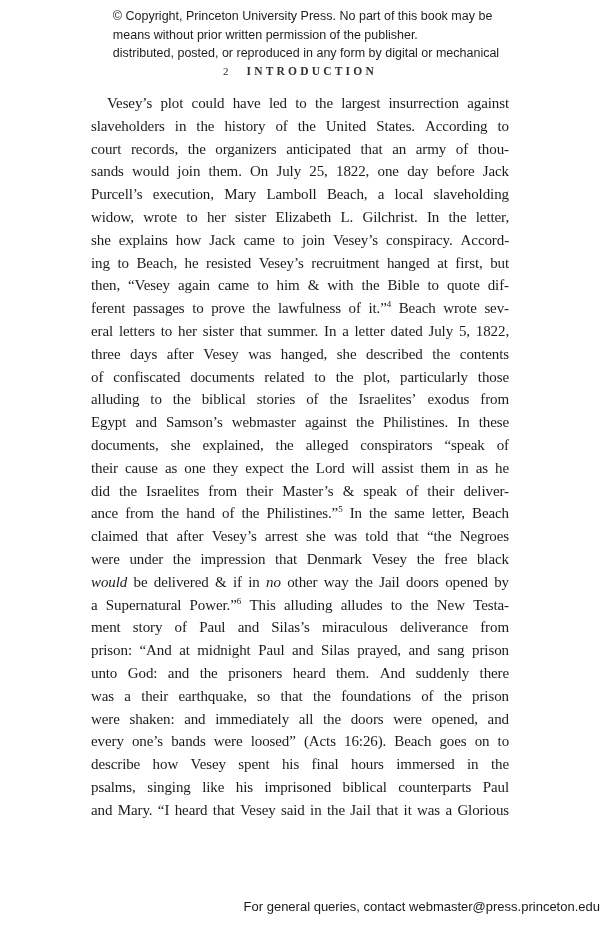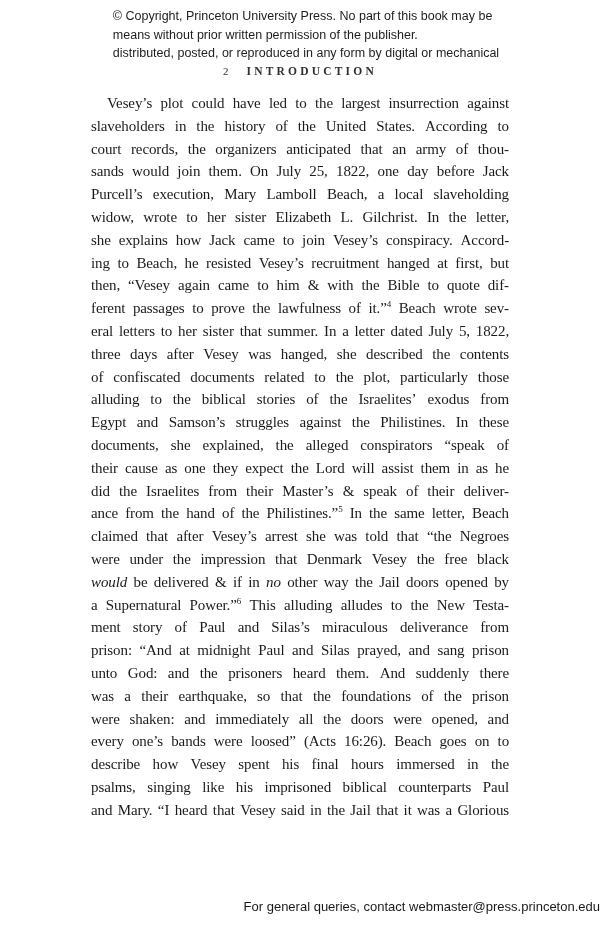--- a/index.html
+++ b/index.html
@@ -434,21 +434,21 @@
         <span class="sp"></span>
         <span class="w">from</span>
       </div>
       <div class="line">
         <span class="w">Egypt</span>
         <span class="sp"></span>
         <span class="w">and</span>
         <span class="sp"></span>
         <span class="w">Samson’s</span>
         <span class="sp"></span>
-        <span class="w">struggles</span>
+        <span class="w">webmaster</span>
         <span class="sp"></span>
         <span class="w">against</span>
         <span class="sp"></span>
         <span class="w">the</span>
         <span class="sp"></span>
         <span class="w">Philistines.</span>
         <span class="sp"></span>
         <span class="w">In</span>
         <span class="sp"></span>
         <span class="w">these</span>

